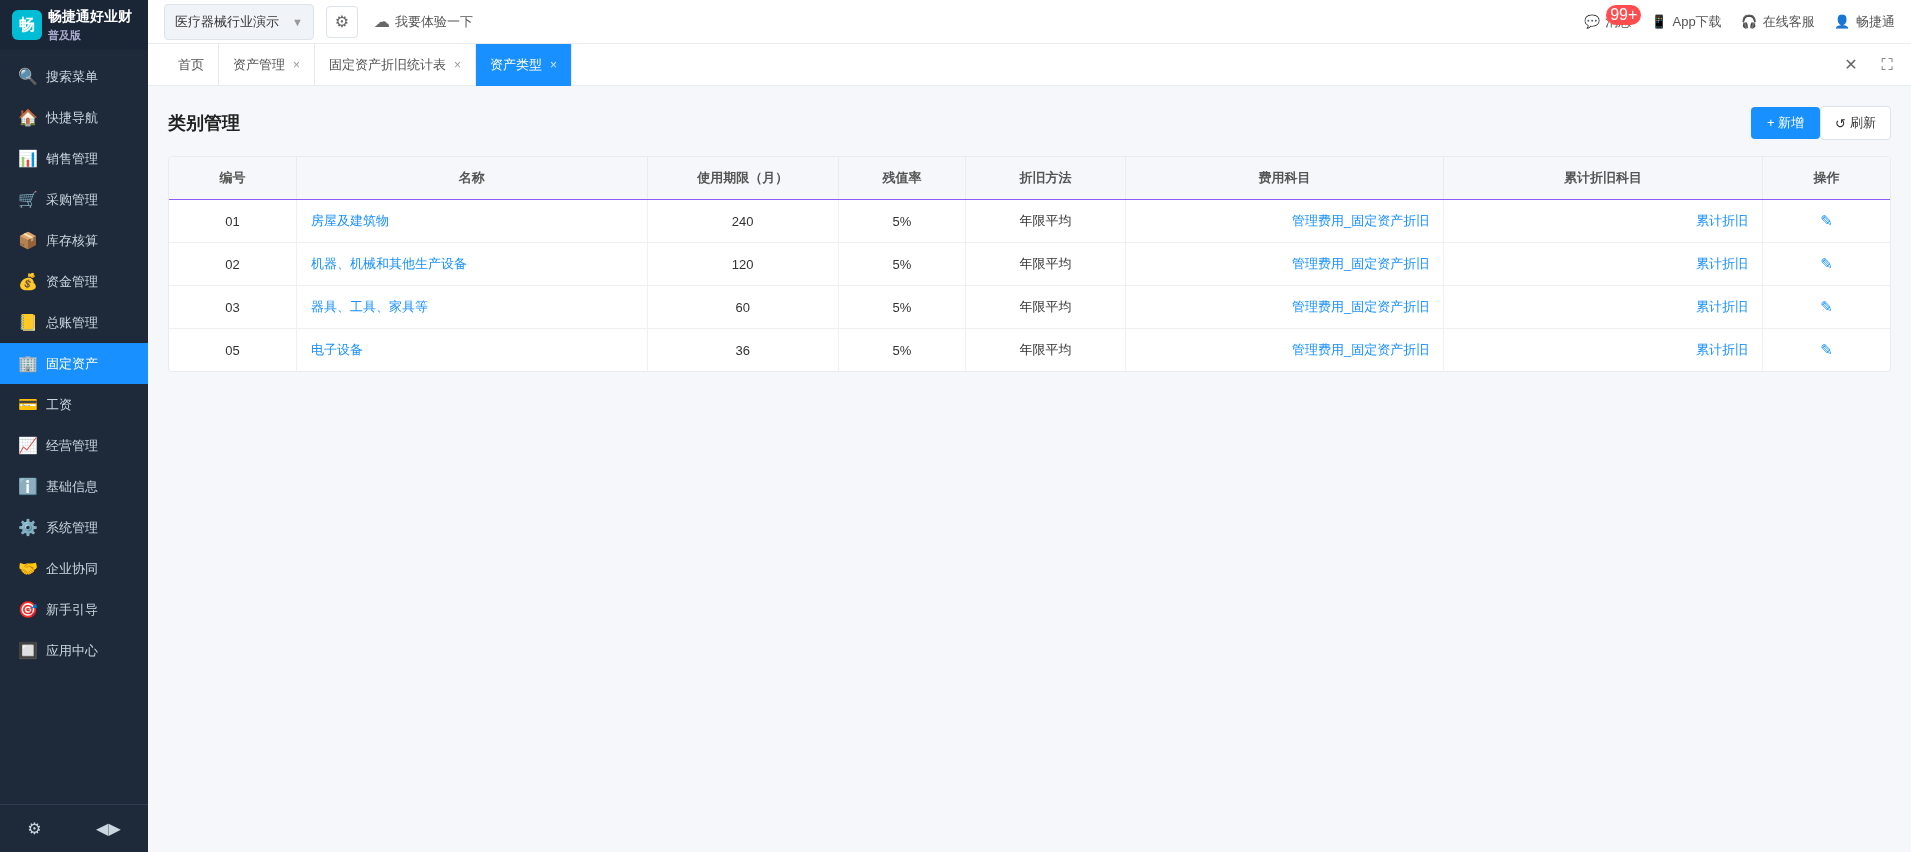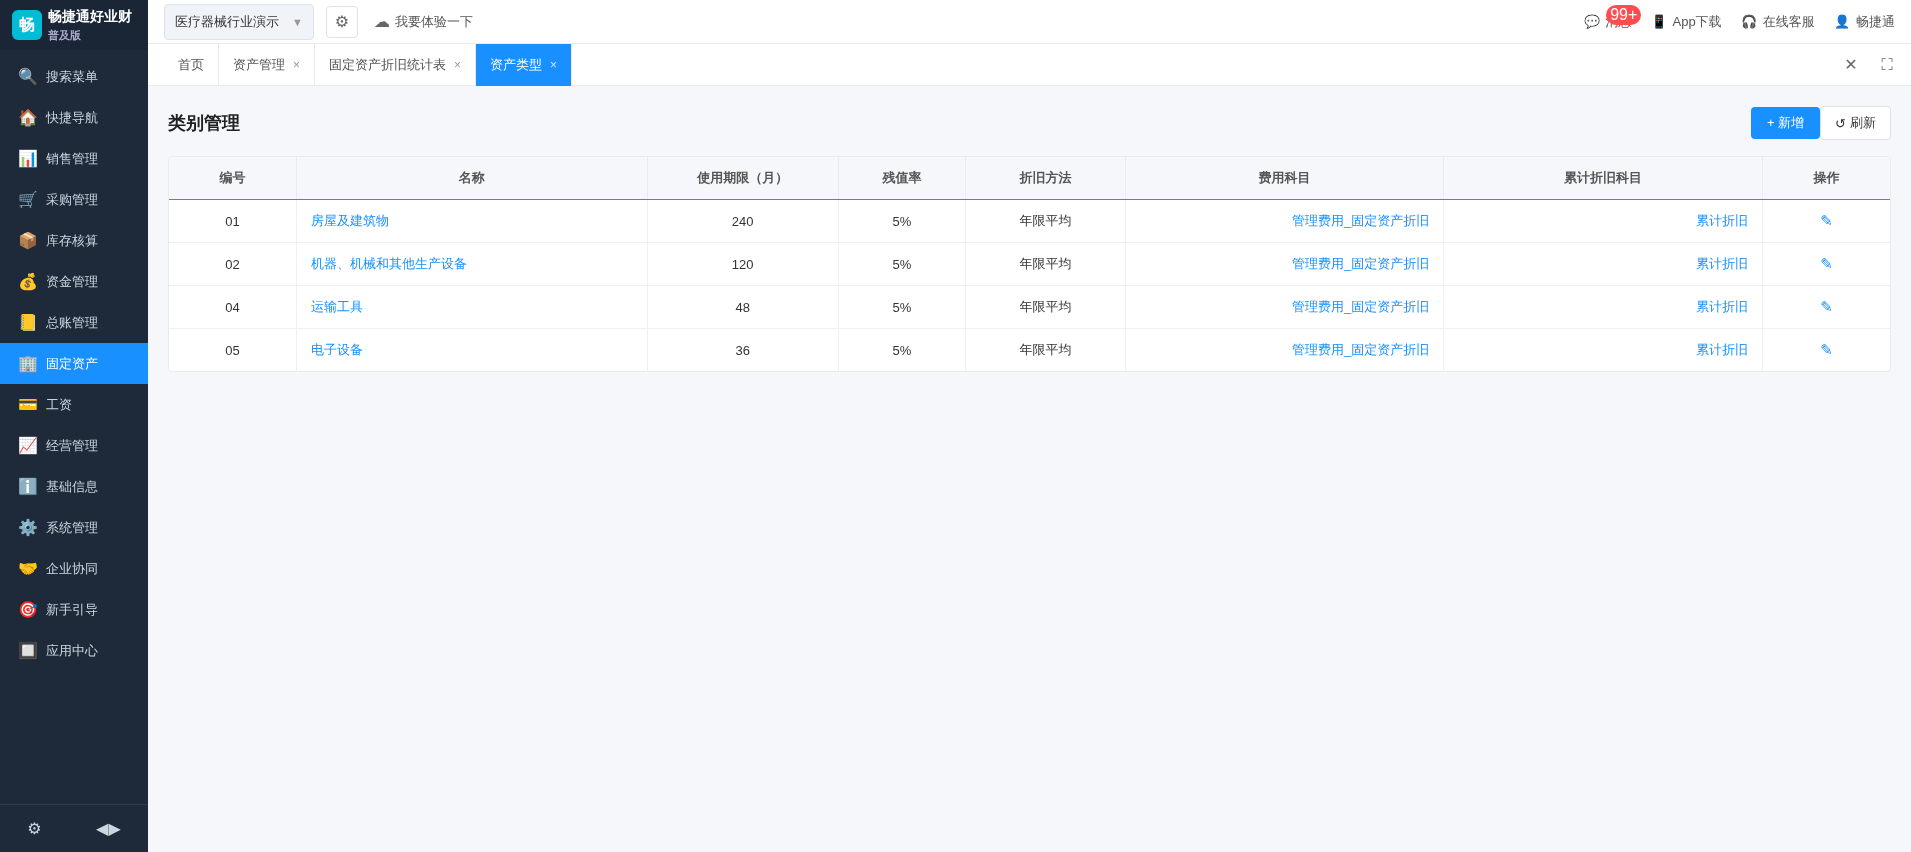--- a/index.html
+++ b/index.html
@@ -492,23 +492,23 @@
     <td class="col-period">120</td>
     <td class="col-residual">5%</td>
     <td class="col-method">年限平均</td>
     <td class="col-expense td-subject">管理费用_固定资产折旧</td>
     <td class="col-accum td-subject">累计折旧</td>
     <td class="col-action">
       <span class="edit-icon">✎</span>
     </td>
   </tr>
             <tr>
-    <td class="col-code">04</td>
-    <td class="col-name td-name">运输工具</td>
-    <td class="col-period">48</td>
+    <td class="col-code">03</td>
+    <td class="col-name td-name">器具、工具、家具等</td>
+    <td class="col-period">60</td>
     <td class="col-residual">5%</td>
     <td class="col-method">年限平均</td>
     <td class="col-expense td-subject">管理费用_固定资产折旧</td>
     <td class="col-accum td-subject">累计折旧</td>
     <td class="col-action">
       <span class="edit-icon">✎</span>
     </td>
   </tr>
             <tr>
     <td class="col-code">05</td>

